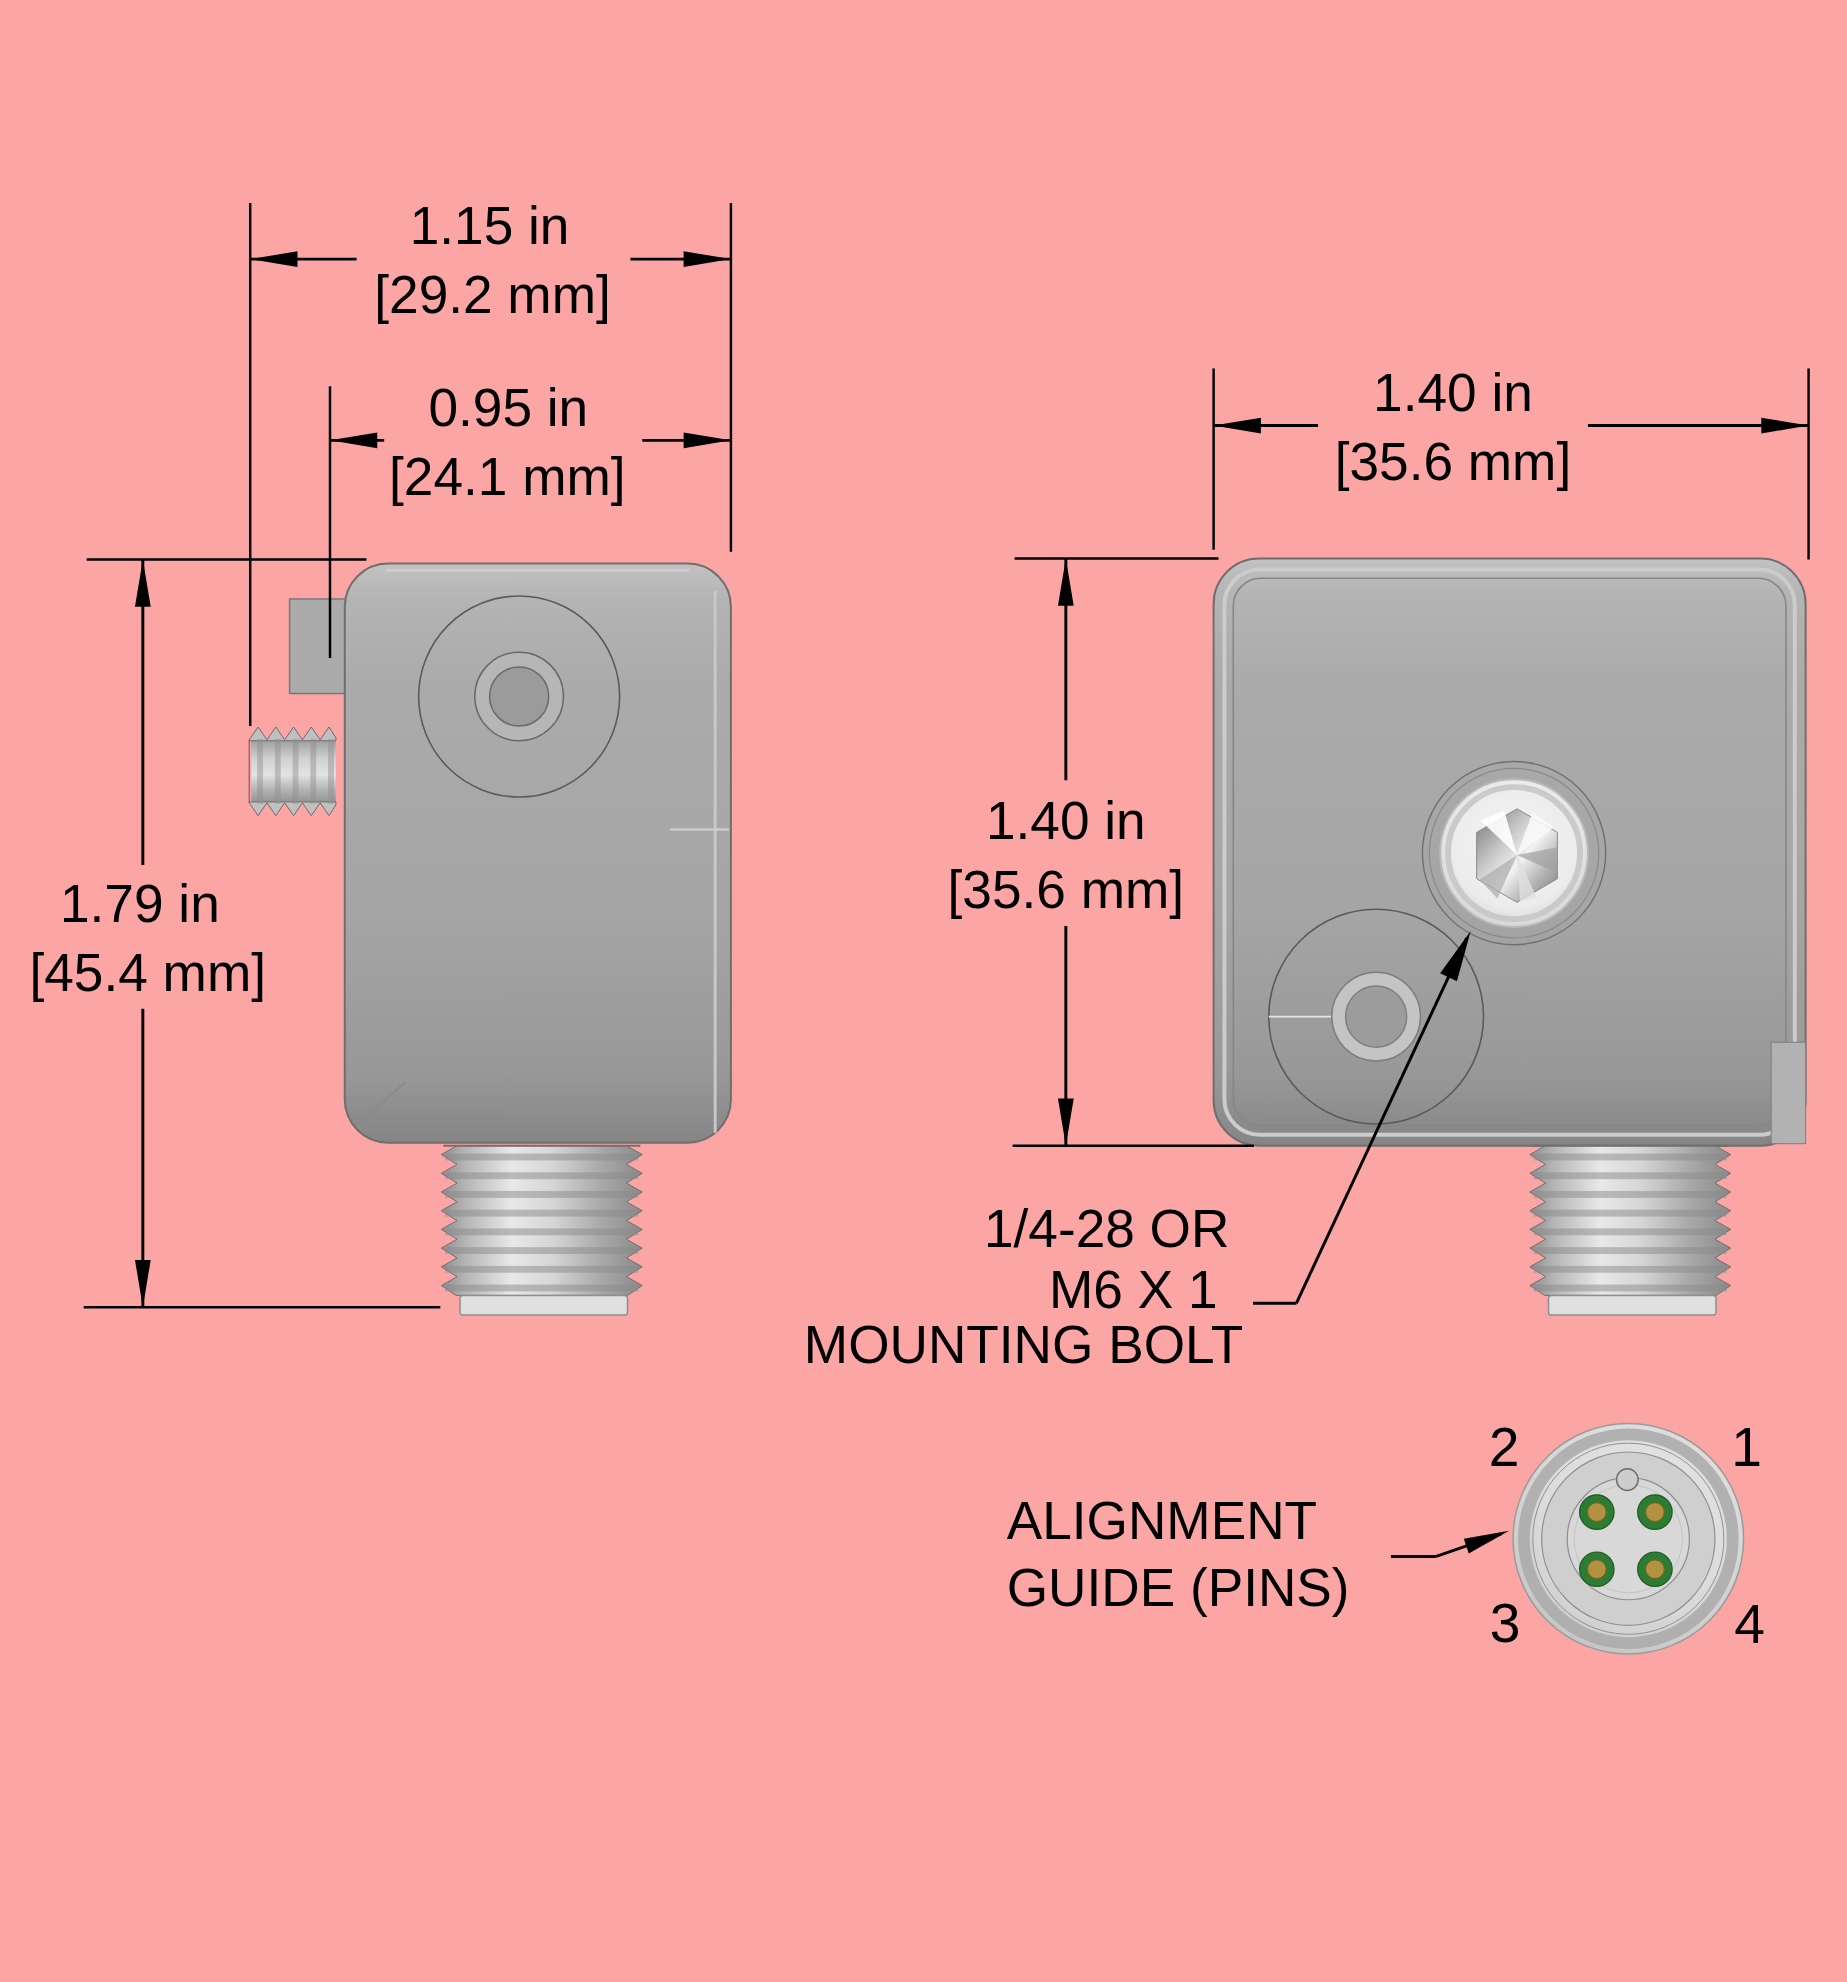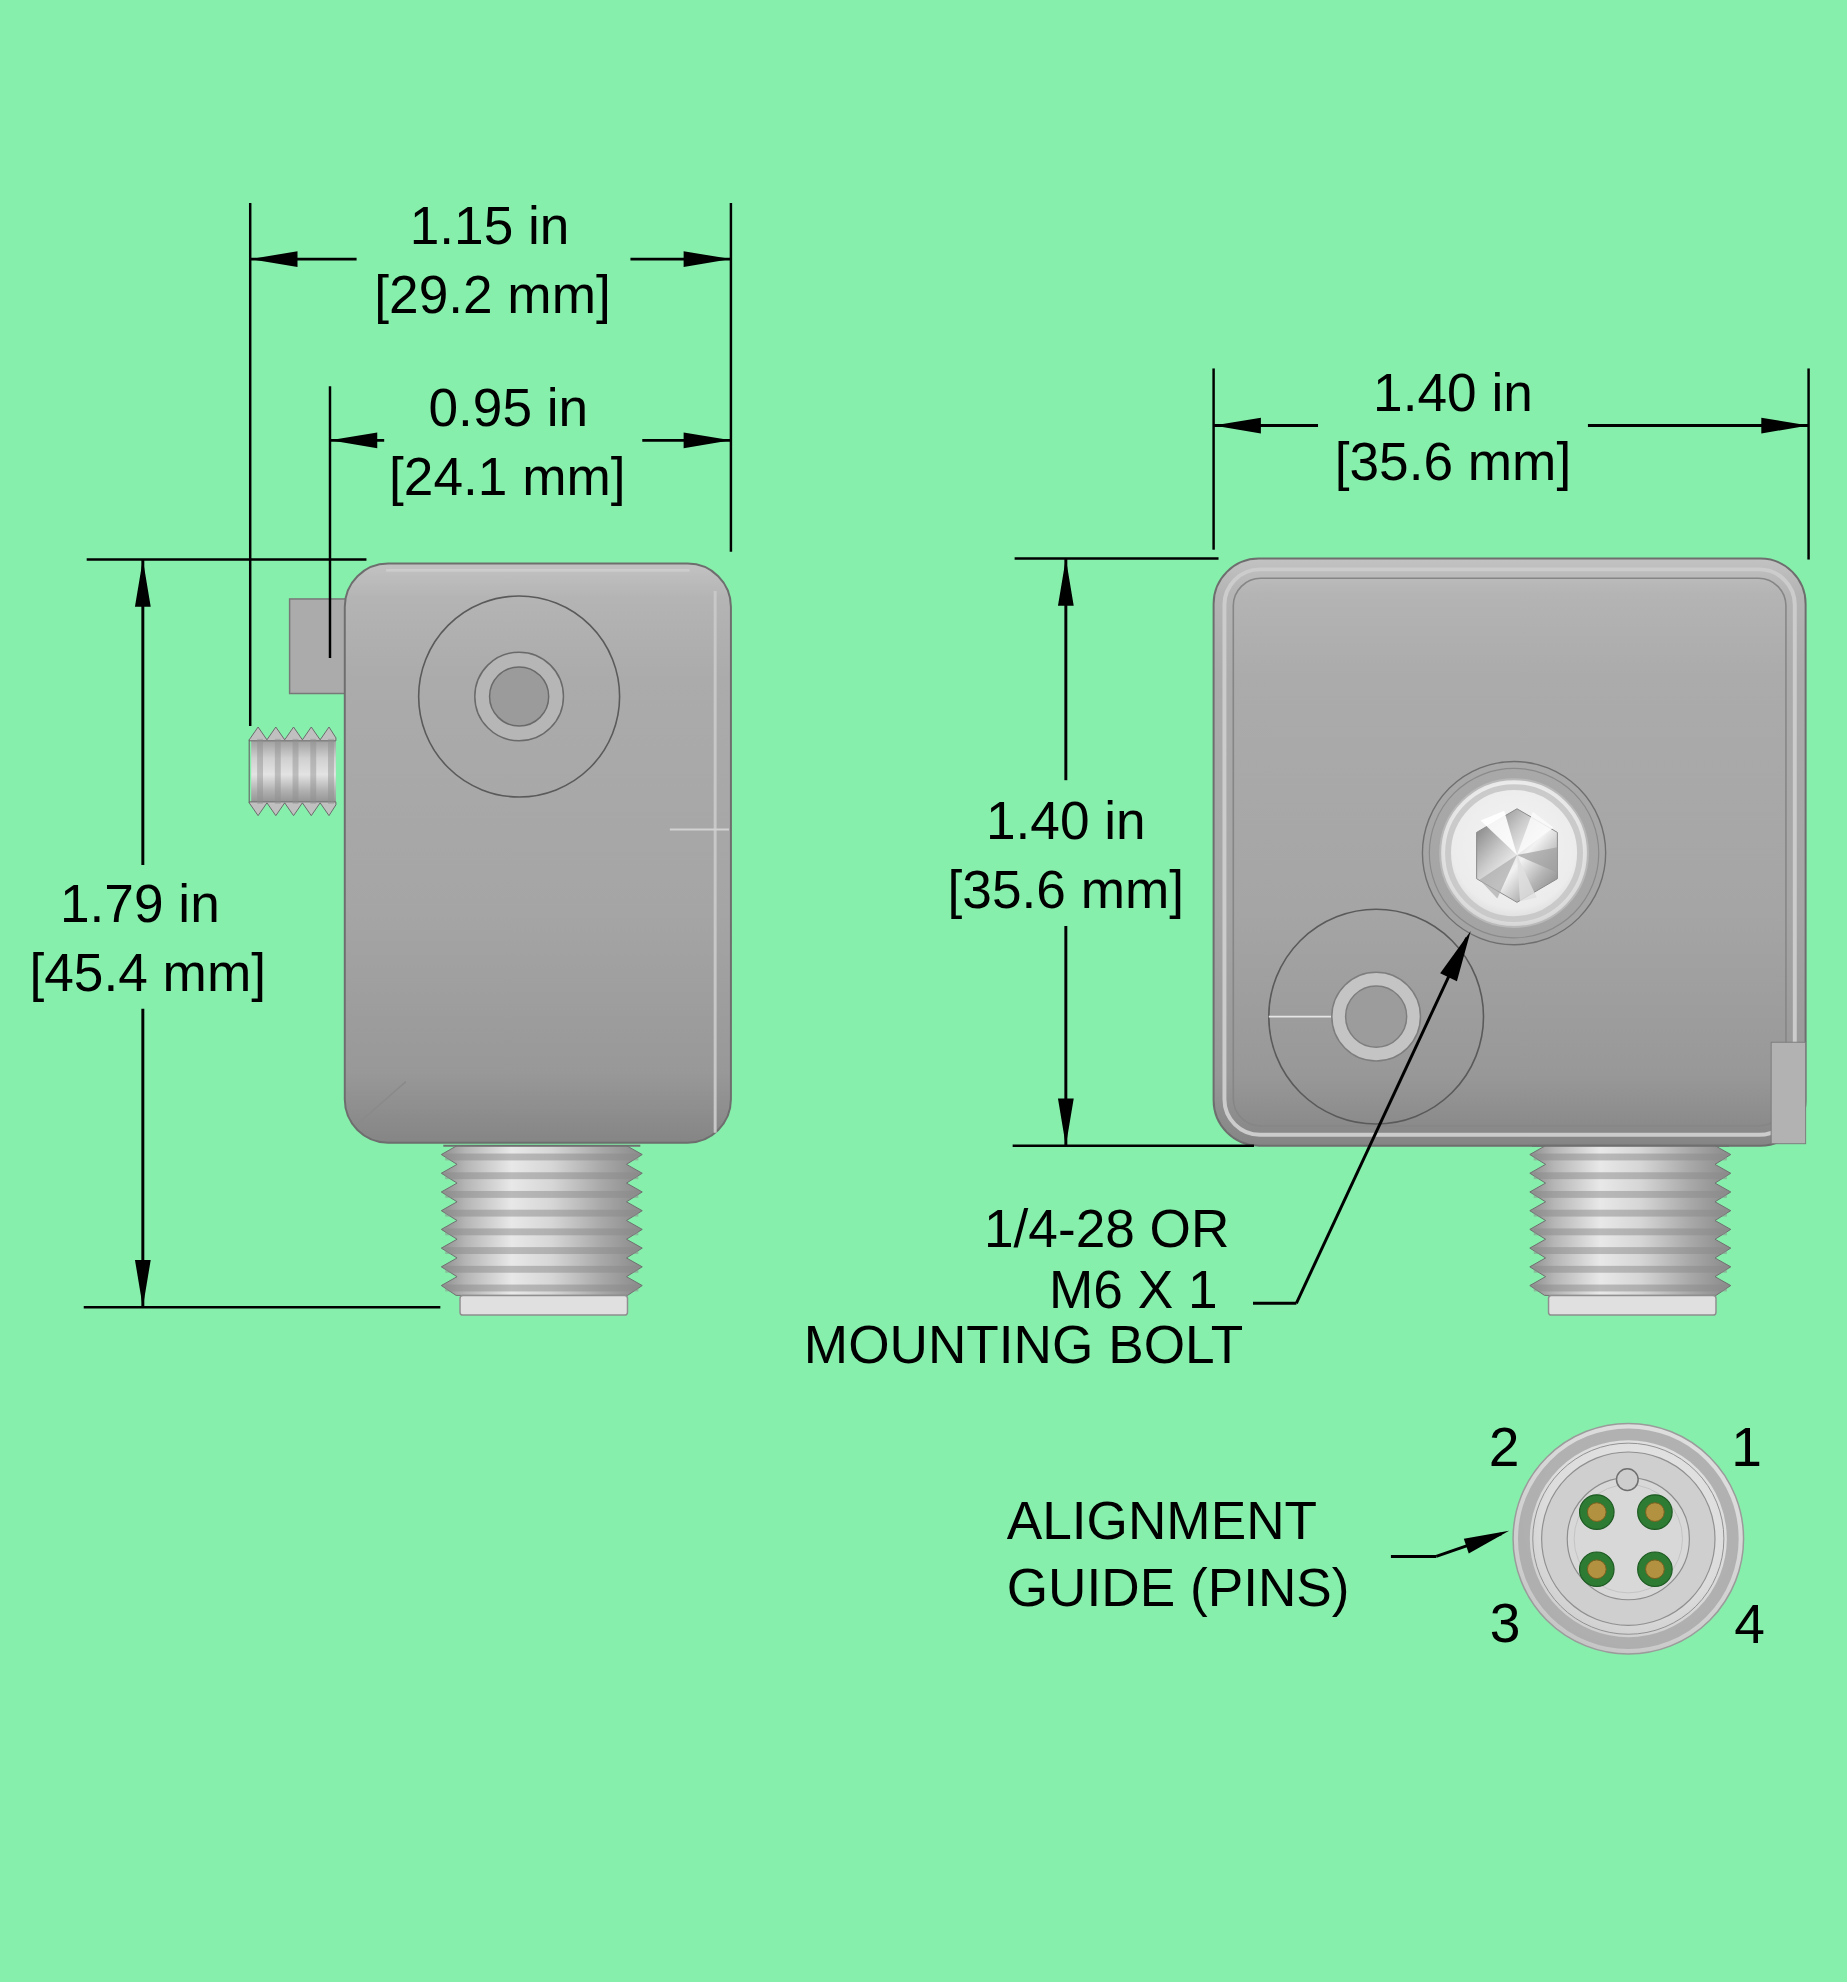--- a/index.html
+++ b/index.html
@@ -1,16 +1,16 @@
 <!DOCTYPE html>
 <html><head>
 <meta charset="utf-8">
 <style>
   html,body{margin:0;padding:0;background:#ffffff;}
-  .canvas{position:relative;width:1847px;height:1983px;background:#86efac;overflow:hidden;
+  .canvas{position:relative;width:1847px;height:1983px;background:#fca5a5;overflow:hidden;
           font-family:"Liberation Sans", sans-serif;}
   svg{display:block;}
   text{font-family:"Liberation Sans", sans-serif;fill:#000000;}
   .dimtxt{font-size:54px;}
   .pintxt{font-size:56px;}
 </style>
 </head>
 <body>
 
 <div class="canvas">

